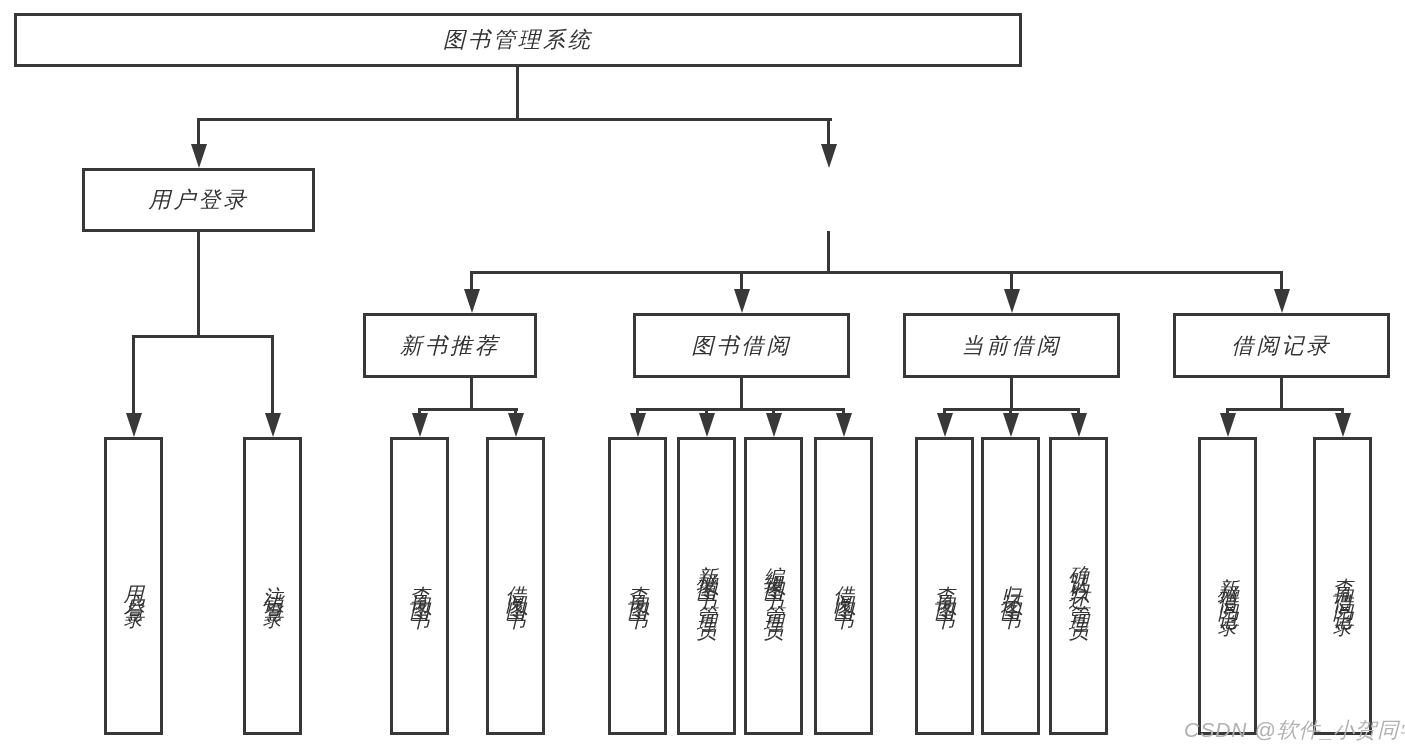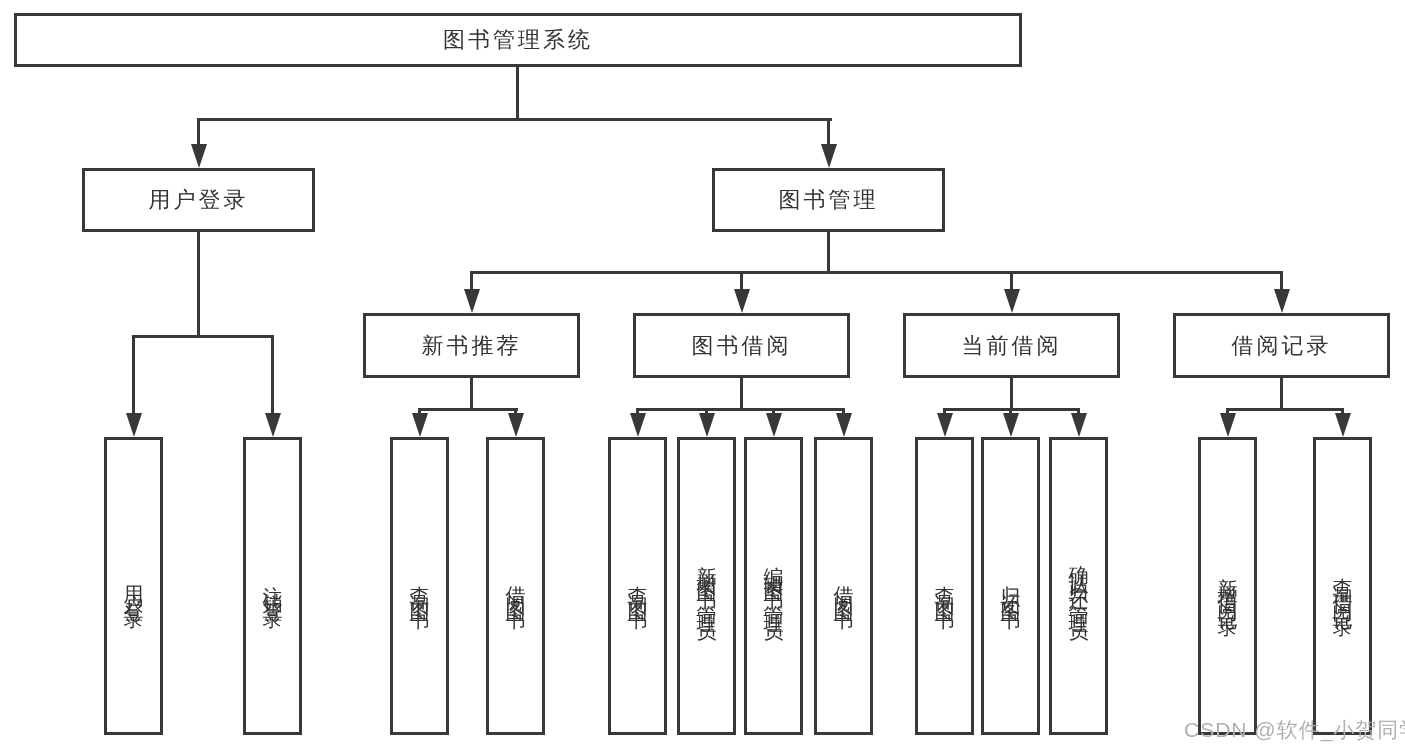--- a/index.html
+++ b/index.html
@@ -5,20 +5,21 @@
   * { margin: 0; padding: 0; box-sizing: border-box; }
   html, body { background: #ffffff; }
   body { font-family: "Liberation Sans", sans-serif; color: #333333; }
 
   .canvas {
     position: relative;
     width: 1405px;
     height: 747px;
     background: #ffffff;
     overflow: hidden;
+    font-style: italic;
   }
 
   
   .box {
     position: absolute;
     border: 3px solid #383838;
     background: #ffffff;
     display: flex;
     align-items: center;
     justify-content: center;
@@ -75,43 +76,40 @@
   <div class="vline" style="left:516px; top:66px; height:54px;"></div>
   <div class="hline" style="left:197px; top:118px; width:635px;"></div>
   <div class="vline" style="left:197px; top:118px; height:28px;"></div>
   <div class="arrow" style="left:191px; top:144px;"></div>
   <div class="vline" style="left:827px; top:118px; height:28px;"></div>
   <div class="arrow" style="left:821px; top:144px;"></div>
 
   <div class="box" style="left:82px; top:168px; width:233px; height:64px;">
     <span>用户登录</span>
   </div>
-  <div class="box" style="left:712px; top:168px; width:233px; height:64px;">
-    <span>图书管理</span>
-  </div>
 
   <div class="vline" style="left:197px; top:231px; height:106px;"></div>
   <div class="hline" style="left:132px; top:335px; width:142px;"></div>
   <div class="vline" style="left:132px; top:335px; height:80px;"></div>
   <div class="arrow" style="left:126px; top:413px;"></div>
   <div class="vline" style="left:271px; top:335px; height:80px;"></div>
   <div class="arrow" style="left:265px; top:413px;"></div>
 
   <div class="vline" style="left:827px; top:231px; height:43px;"></div>
   <div class="hline" style="left:470px; top:271px; width:812px;"></div>
   <div class="vline" style="left:470px; top:271px; height:20px;"></div>
   <div class="arrow" style="left:464px; top:289px;"></div>
   <div class="vline" style="left:740px; top:271px; height:20px;"></div>
   <div class="arrow" style="left:734px; top:289px;"></div>
   <div class="vline" style="left:1010px; top:271px; height:20px;"></div>
   <div class="arrow" style="left:1004px; top:289px;"></div>
   <div class="vline" style="left:1280px; top:271px; height:20px;"></div>
   <div class="arrow" style="left:1274px; top:289px;"></div>
 
-  <div class="box" style="left:363px; top:313px; width:217px; height:65px;">
+  <div class="box" style="left:363px; top:313px; width:174px; height:65px;">
     <span>新书推荐</span>
   </div>
   <div class="box" style="left:903px; top:313px; width:217px; height:65px;">
     <span>当前借阅</span>
   </div>
   <div class="box" style="left:633px; top:313px; width:217px; height:65px;">
     <span>图书借阅</span>
   </div>
   <div class="box" style="left:1173px; top:313px; width:217px; height:65px;">
     <span>借阅记录</span>

